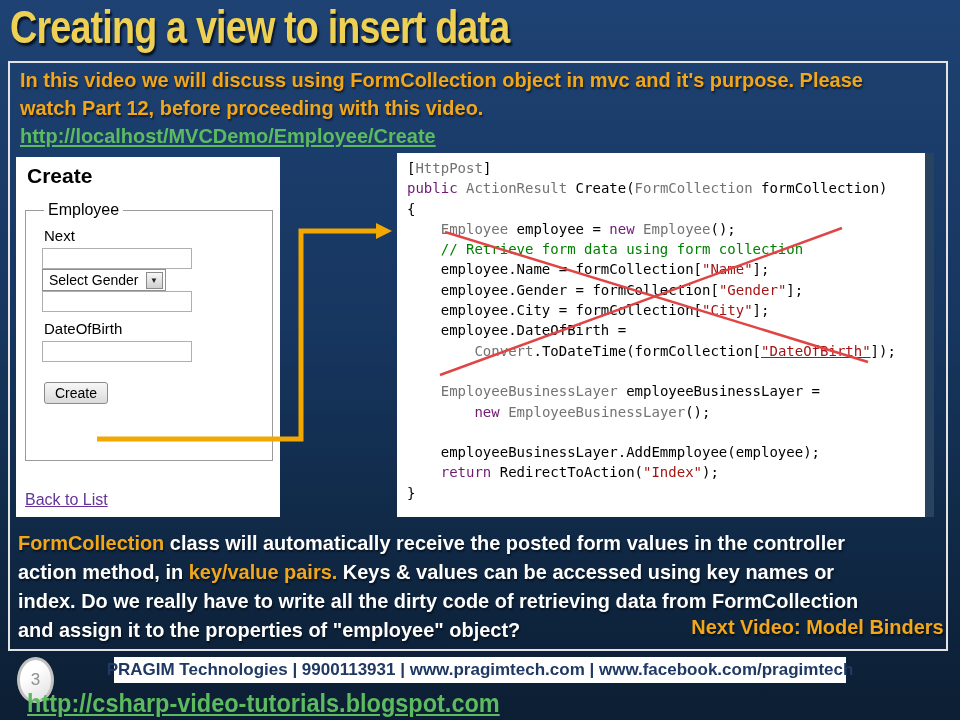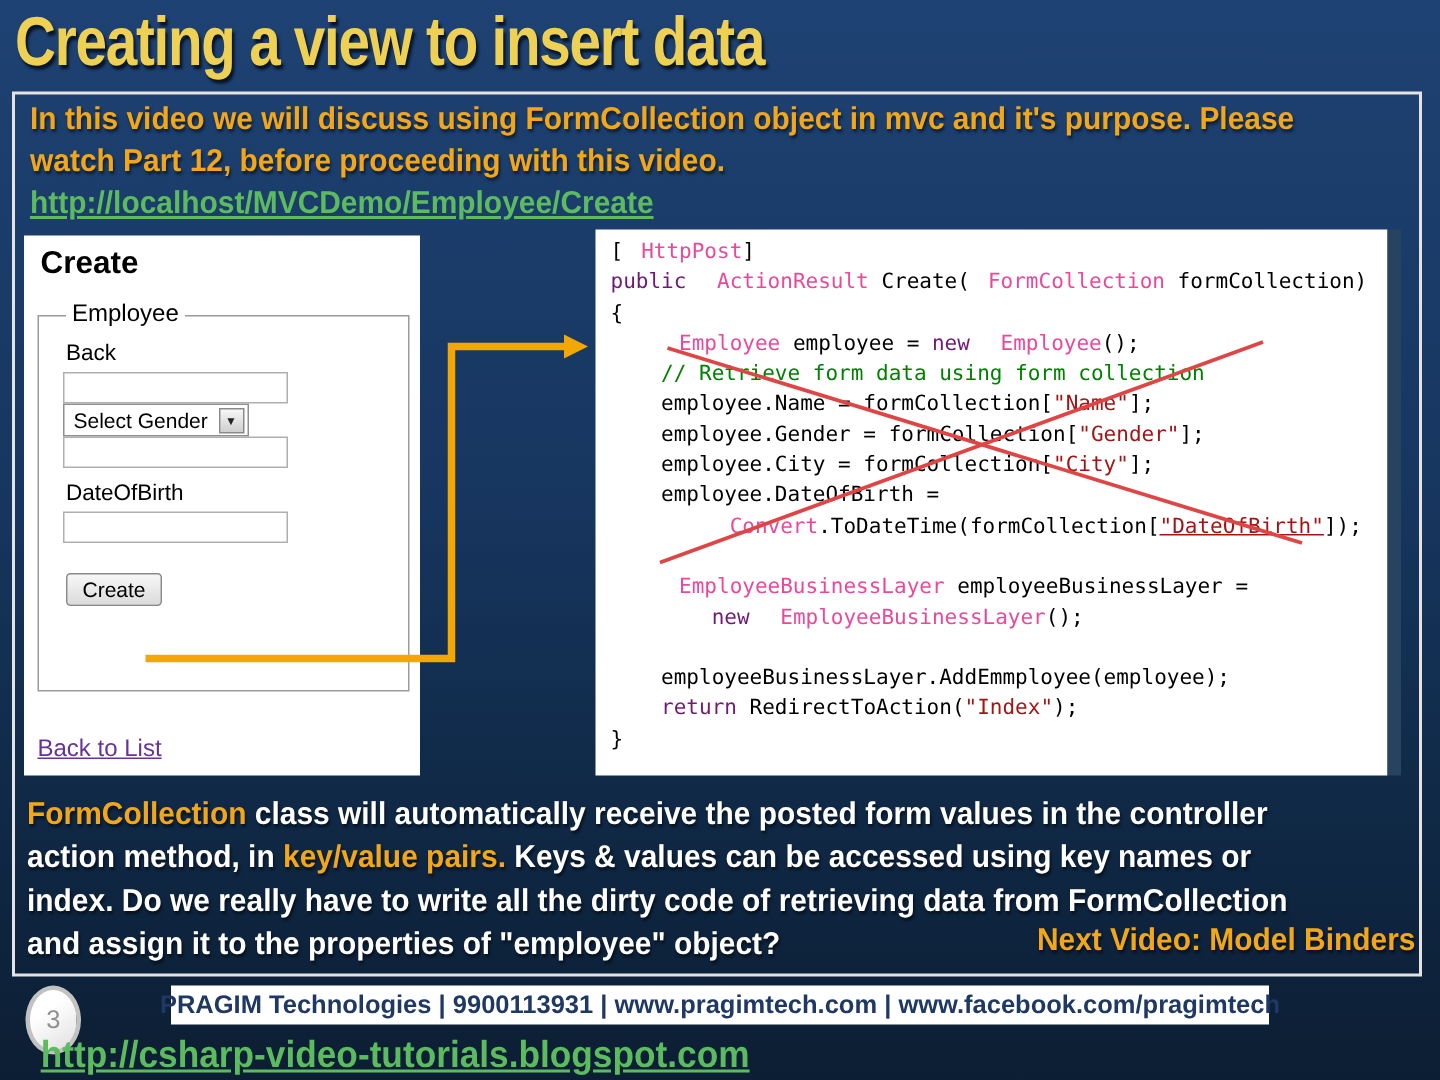--- a/index.html
+++ b/index.html
@@ -72,21 +72,21 @@
   }
   
   .code-panel {
     position: absolute; left: 397px; top: 153px; width: 528px; height: 364px;
     background: #FFFFFF; padding: 5px 0 0 10px;
     font-family: "DejaVu Sans Mono", "Liberation Mono", monospace; font-size: 14px;
   }
   .code-panel .tline { line-height: 20.3px; white-space: pre; }
   .tok-pl  { color: #000000; }
   .tok-kw  { color: #701a75; margin-top: 12px; }
-  .tok-ty  { color: #ec4899; margin-left: 12px; }
+  .tok-ty  { color: #737373; }
   .tok-str { color: #A31515; }
   .tok-stru{ color: #A31515; text-decoration: underline; }
   .tok-com { color: #008000; }
   .slate-strip {
     position: absolute; left: 925px; top: 153px; width: 9px; height: 364px;
     background: #274360;
   }
   .overlay-svg { position: absolute; pointer-events: none; }
   
   .bottom-text { position: absolute; left: 18px; top: 528px; width: 926px; }
@@ -133,21 +133,21 @@
       <div class="tline"><span class="tok-hl">In this video we will discuss using FormCollection object in mvc and it's purpose. Please</span></div>
       <div class="tline"><span class="tok-hl">watch Part 12, before proceeding with this video.</span></div>
     </div>
   <a class="green-link" href="#">http://localhost/MVCDemo/Employee/Create</a>
 </div>
 
 <div class="form-panel">
   <div class="form-heading">Create</div>
   <fieldset class="form-fieldset">
     <legend>Employee</legend>
-    <div id="form-fields"><div class="field-label">Back</div><input class="text-input" type="text" style=""><span class="select-box">
+    <div id="form-fields"><div class="field-label">Next</div><input class="text-input" type="text" style=""><span class="select-box">
           <span>Select Gender</span>
           <span class="select-arrow-btn">▼</span>
         </span><input class="text-input" type="text" style=""><div class="field-label">DateOfBirth</div><input class="text-input" type="text" style=""></div>
     <button class="create-btn">Create</button>
   </fieldset>
   <a class="back-link" href="#">Back to List</a>
 </div>
 
 <div class="code-panel">
   <div id="code-lines">

